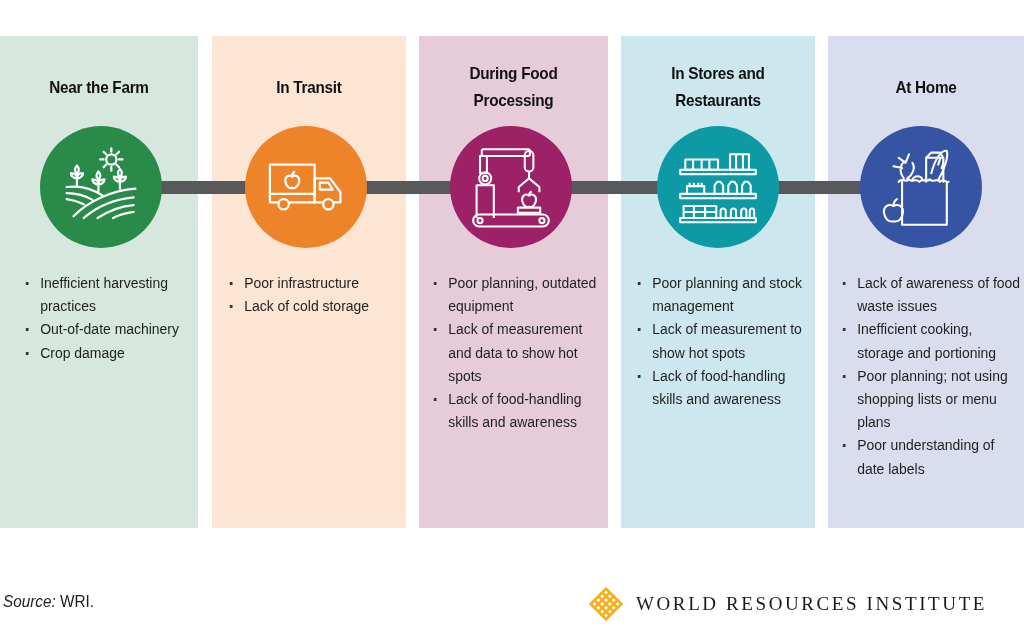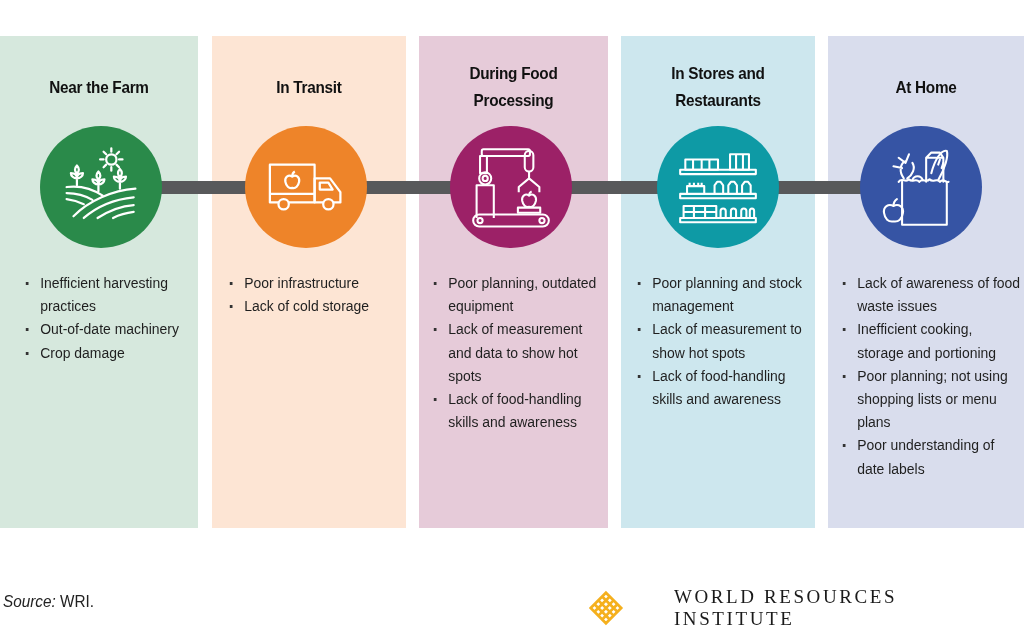--- a/index.html
+++ b/index.html
@@ -38,21 +38,21 @@
     width: 3px; height: 3px; background: #333;
   }
 
   .source {
     position: absolute; left: 3px; top: 592px; font-size: 17px; color: #222;
     transform-origin: left top; transform: scaleX(0.9);
   }
   .source em { font-style: italic; }
   .date { position: absolute; left: 3px; top: 640px; font-size: 12px; color: #9a9a9a; }
 
-  .logo { position: absolute; left: 588px; top: 586px; display: flex; align-items: center; gap: 38px; }
+  .logo { position: absolute; left: 588px; top: 586px; display: flex; align-items: center; }
   .logo svg { width: 36px; height: 36px; }
   .logo-text {
     margin-left: 12px; font-family: "Liberation Serif", "DejaVu Serif", serif;
     font-size: 19px; letter-spacing: 2.6px; color: #1a1a1a;
   }
 </style>
 </head>
 <body>
 
 <div class="panel" style="left:0;width:198px;background:#d6e8dd;">

